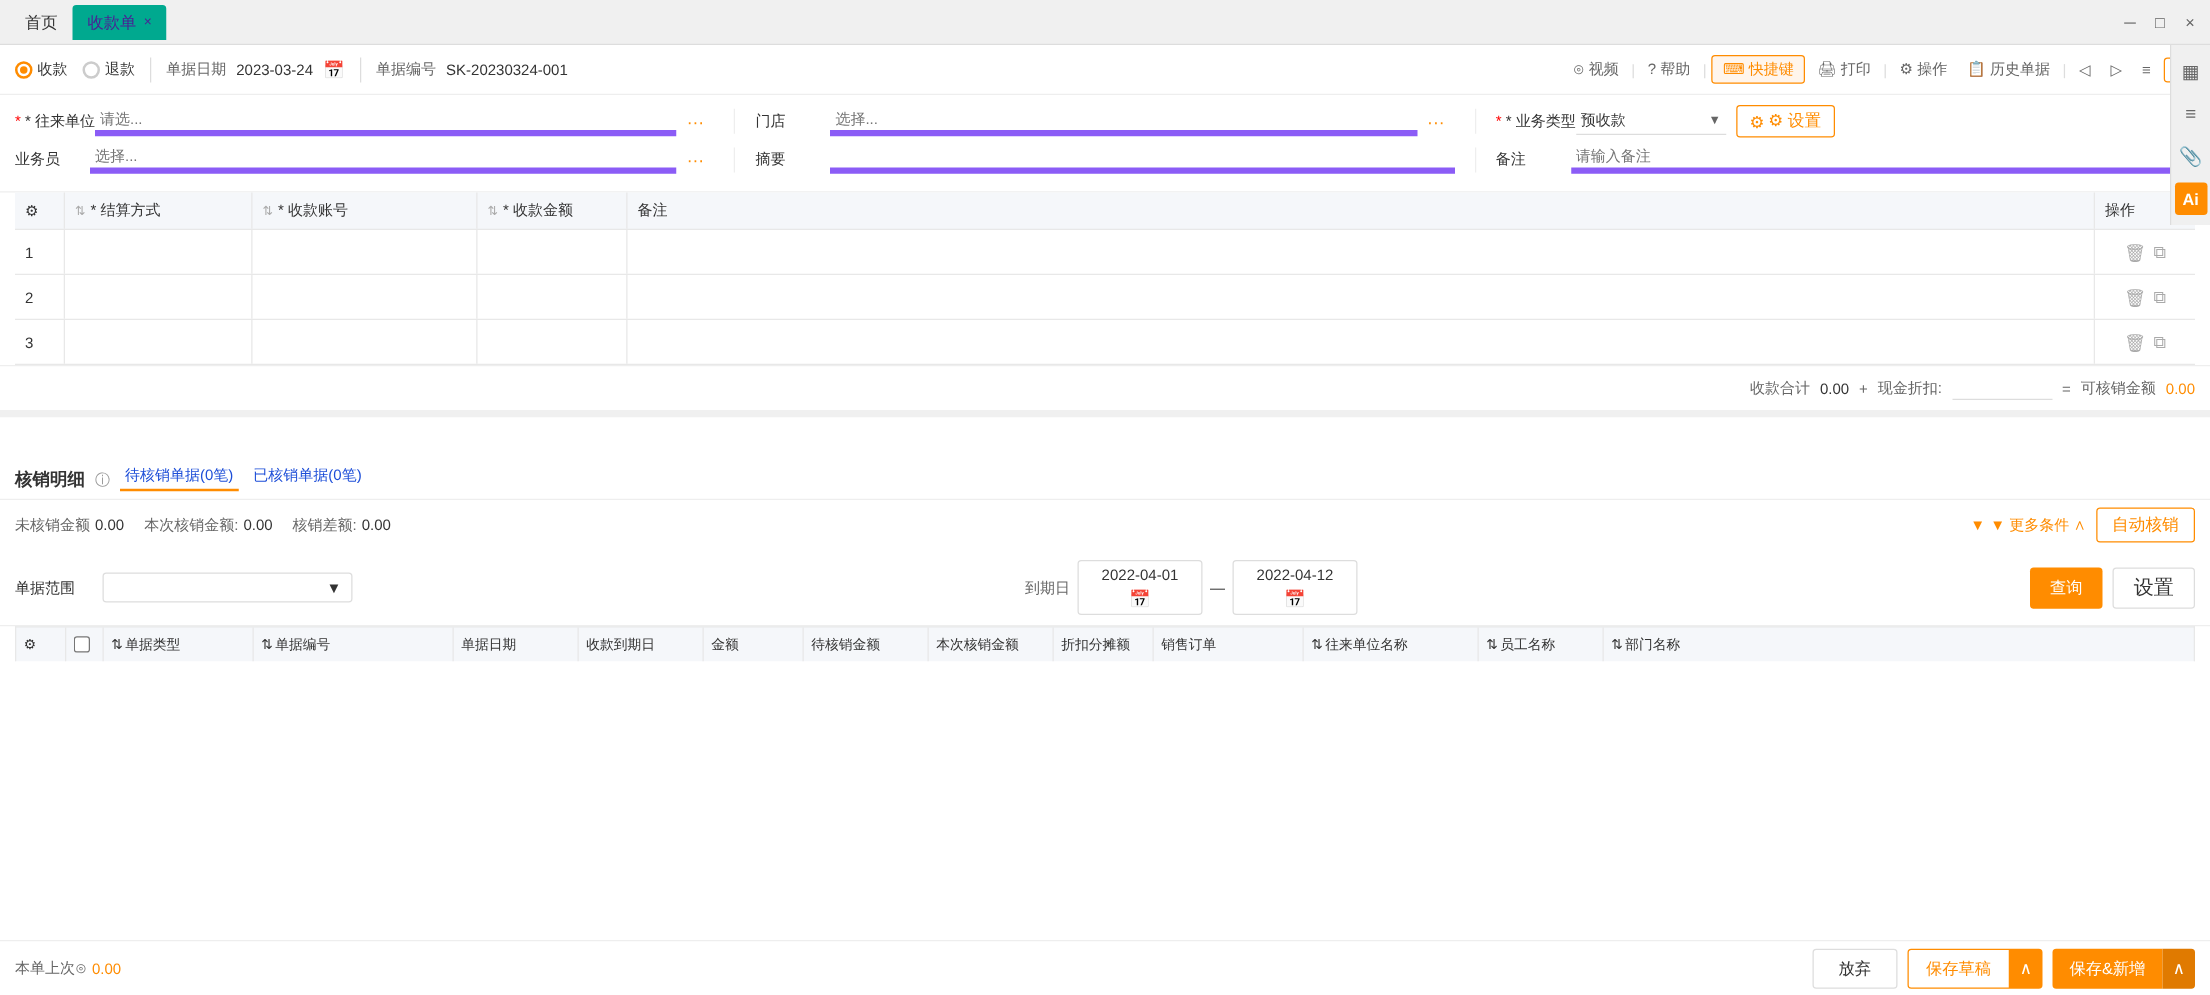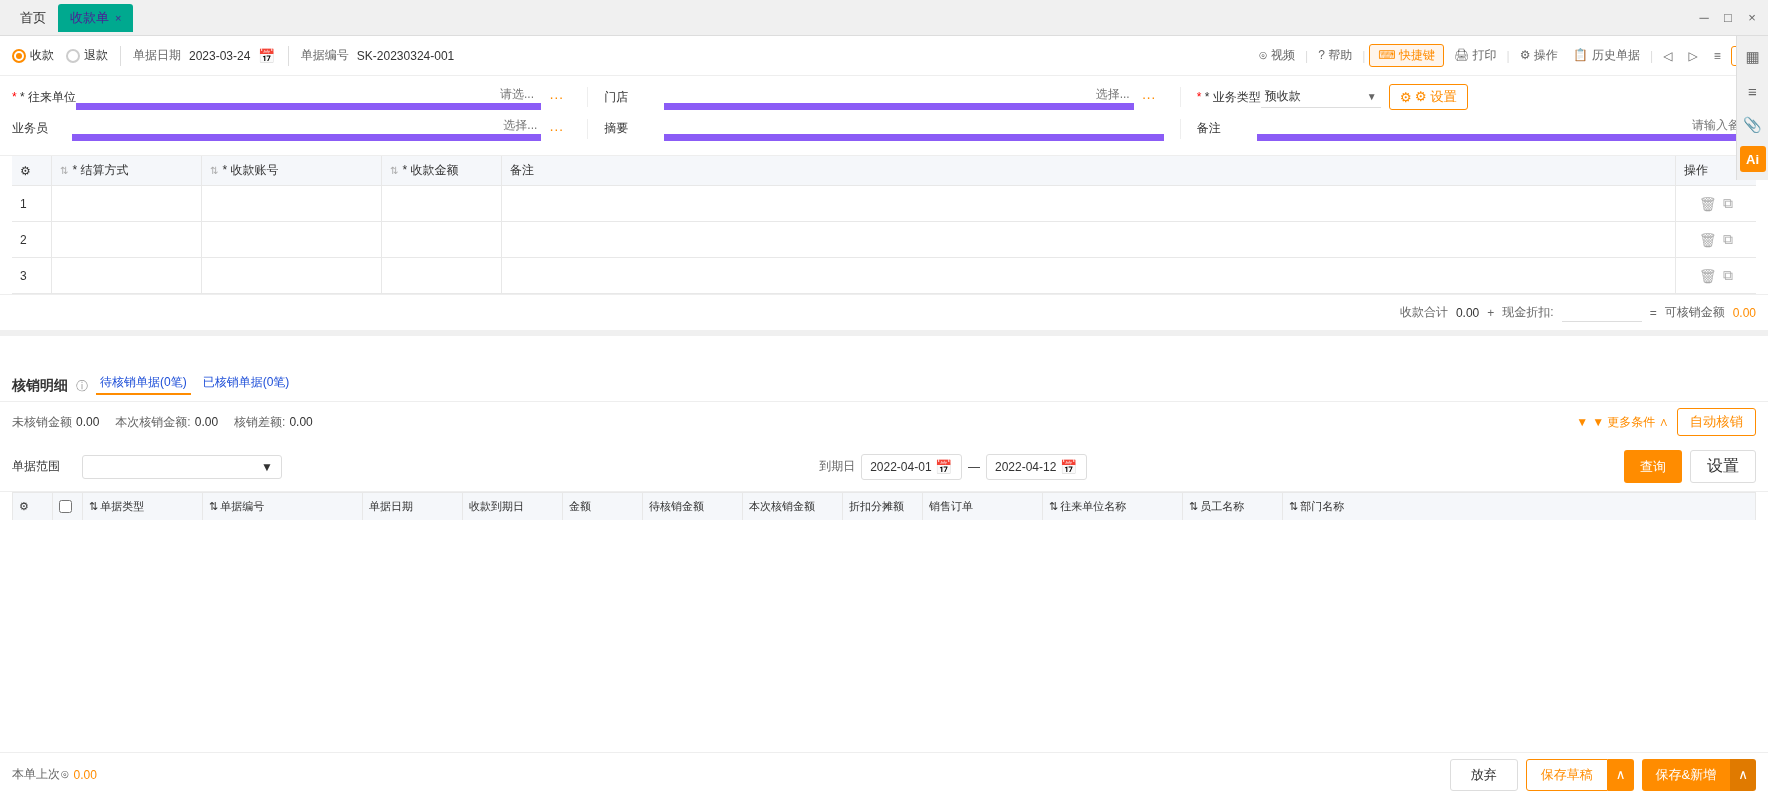--- a/index.html
+++ b/index.html
@@ -42,22 +42,22 @@
     .toolbar-btn-active { color: #ff8c00; border: 1px solid #ff8c00; border-radius: 3px; padding: 2px 8px; background: #fff5ec; }
 
     
     .form-area {
       padding: 8px 12px; background: #fff; border-bottom: 1px solid #eee;
     }
     .form-row { display: flex; align-items: center; margin-bottom: 6px; gap: 0; }
     .form-field { display: flex; align-items: center; flex: 1; }
     .field-label { color: #333; white-space: nowrap; min-width: 60px; }
     .field-input {
-      flex: 1; border: none; border-bottom: 7px solid #8b5cf6; padding: 2px 4px;
-      color: #aaa; outline: none; background: transparent; font-size: 12px; text-align: right;
+      flex: 1; border: none; border-bottom: 5px solid #8b5cf6; padding: 2px 4px;
+      color: #aaa; outline: none; background: transparent; font-size: 12px;
     }
     .more-btn { color: #ff8c00; cursor: pointer; margin: 0 8px; font-size: 14px; }
     .field-separator { width: 1px; height: 20px; background: #eee; margin: 0 16px; }
 
     
     .biz-type-select {
       display: flex; align-items: center; border-bottom: 1px solid #ddd; min-width: 120px;
       padding: 2px 4px; cursor: pointer;
     }
     .biz-type-value { flex: 1; color: #333; }
@@ -141,21 +141,21 @@
     }
     .filter-field { display: flex; align-items: center; gap: 22px; flex: 0 0 auto; }
     .filter-select {
       border: 1px solid #ddd; border-radius: 3px; padding: 4px 8px;
       min-width: 200px; display: flex; align-items: center; justify-content: space-between;
       cursor: pointer;
     }
     .filter-date-group { display: flex; align-items: center; gap: 6px; margin-left: auto; }
     .date-input {
       border: 1px solid #ddd; border-radius: 3px; padding: 4px 8px;
-      min-width: 100px; display: flex; align-items: center; gap: 4px; cursor: pointer;
+      min-width: 100px; display: flex; align-items: center; gap: 4px; cursor: pointer; flex-direction: column;
     }
     .cal-icon { color: #ff8c00; font-size: 14px; }
     .query-btn {
       background: #ff8c00; color: #fff; border: none;
       padding: 5px 16px; border-radius: 3px; cursor: pointer; font-size: 13px;
     }
     .settings-btn2 {
       background: #fff; border: 1px solid #ddd; color: #333;
       padding: 5px 16px; border-radius: 3px; cursor: pointer; font-size: 16px;
     }

